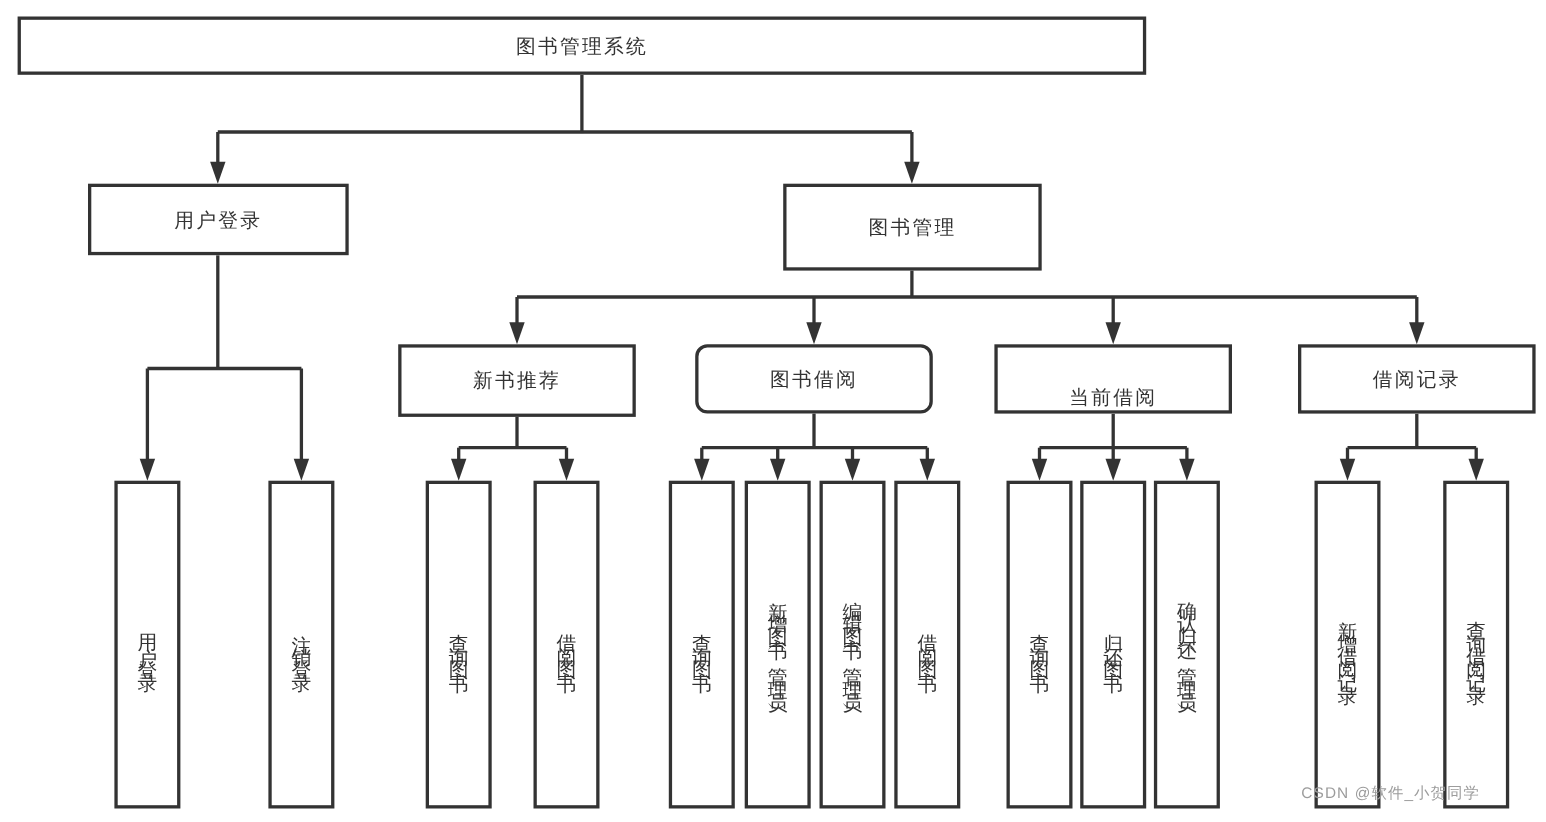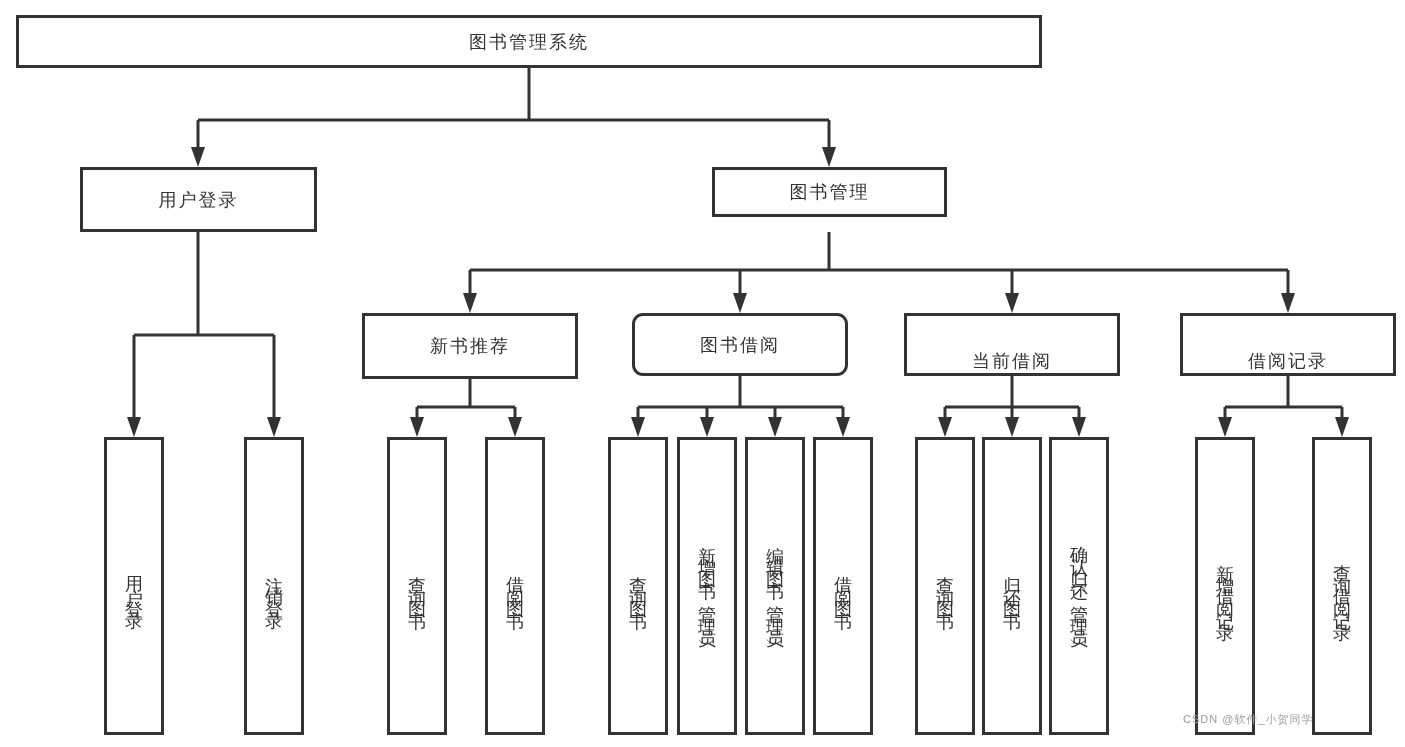--- a/index.html
+++ b/index.html
@@ -34,21 +34,21 @@
     text-orientation: mixed;
     letter-spacing: 12px;
     font-size: 18px;
     white-space: normal;
     line-height: 1;
   }
   .watermark {
     position: absolute;
     left: 1183px; top: 712px;
     z-index: 2;
-    font-size: 11px;
+    font-size: 14px;
     letter-spacing: 1px;
     color: var(--watermark);
     white-space: nowrap;
   }
 </style>
 </head>
 <body>
 
 <div class="stage">
 
@@ -128,34 +128,34 @@
     </g>
   </svg>
 
   <div class="node" style="left:16px; top:15px; width:1026px; height:53px;">
     <span class="lbl">图书管理系统</span>
   </div>
 
   <div class="node" style="left:80px; top:167px; width:237px; height:65px;">
     <span class="lbl">用户登录</span>
   </div>
-  <div class="node" style="left:712px; top:167px; width:235px; height:50px;">
+  <div class="node" style="left:712px; top:167px; width:235px; height:79px;">
     <span class="lbl">图书管理</span>
   </div>
 
   <div class="node" style="left:362px; top:313px; width:216px; height:66px;">
     <span class="lbl">新书推荐</span>
   </div>
   <div class="node" style="left:632px; top:313px; width:216px; height:63px;border-radius:11px;">
     <span class="lbl">图书借阅</span>
   </div>
   <div class="node" style="left:904px; top:313px; width:216px; height:63px;align-items:flex-end;">
     <span class="lbl">当前借阅</span>
   </div>
-  <div class="node" style="left:1180px; top:313px; width:216px; height:63px;align-items:flex-end;">
+  <div class="node" style="left:1180px; top:313px; width:216px; height:63px;">
     <span class="lbl">借阅记录</span>
   </div>
 
   <div class="node leaf" style="left:104px;">
     <span class="lbl">用户登录</span>
   </div>
   <div class="node leaf" style="left:244px;">
     <span class="lbl">注销登录</span>
   </div>
 

